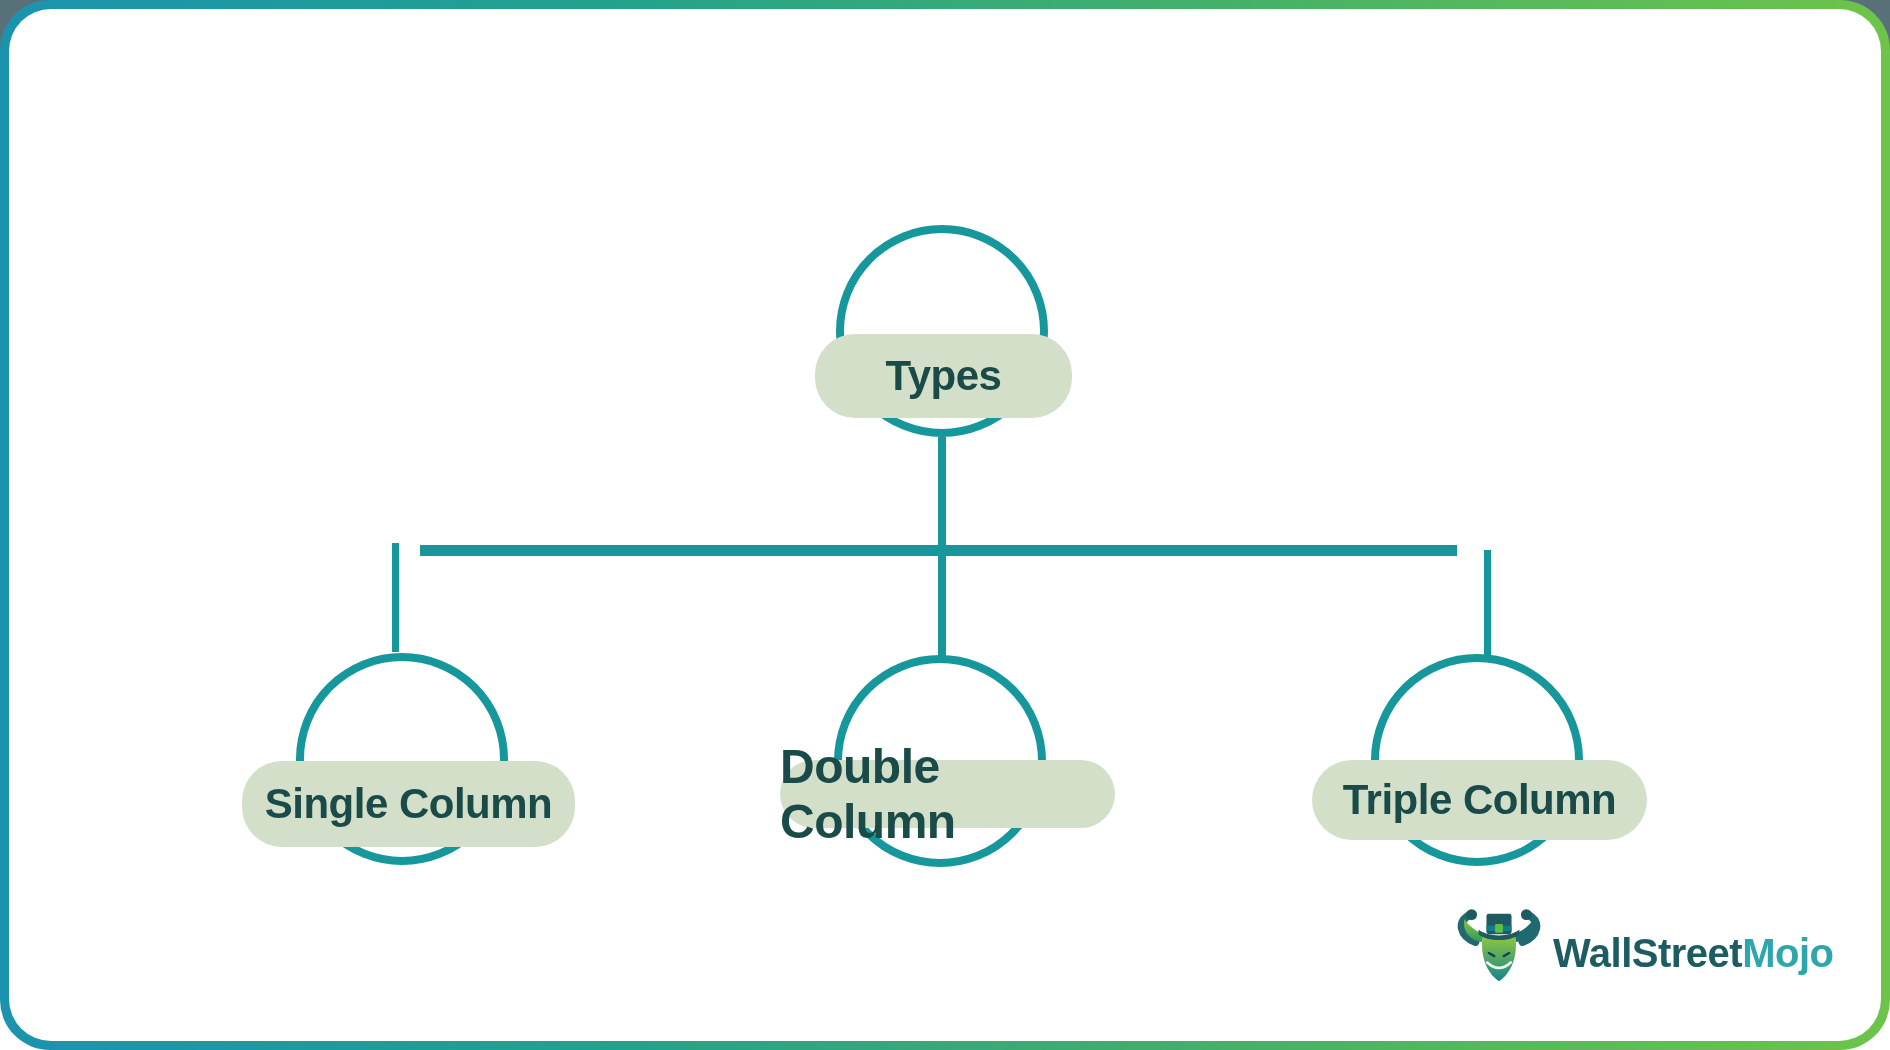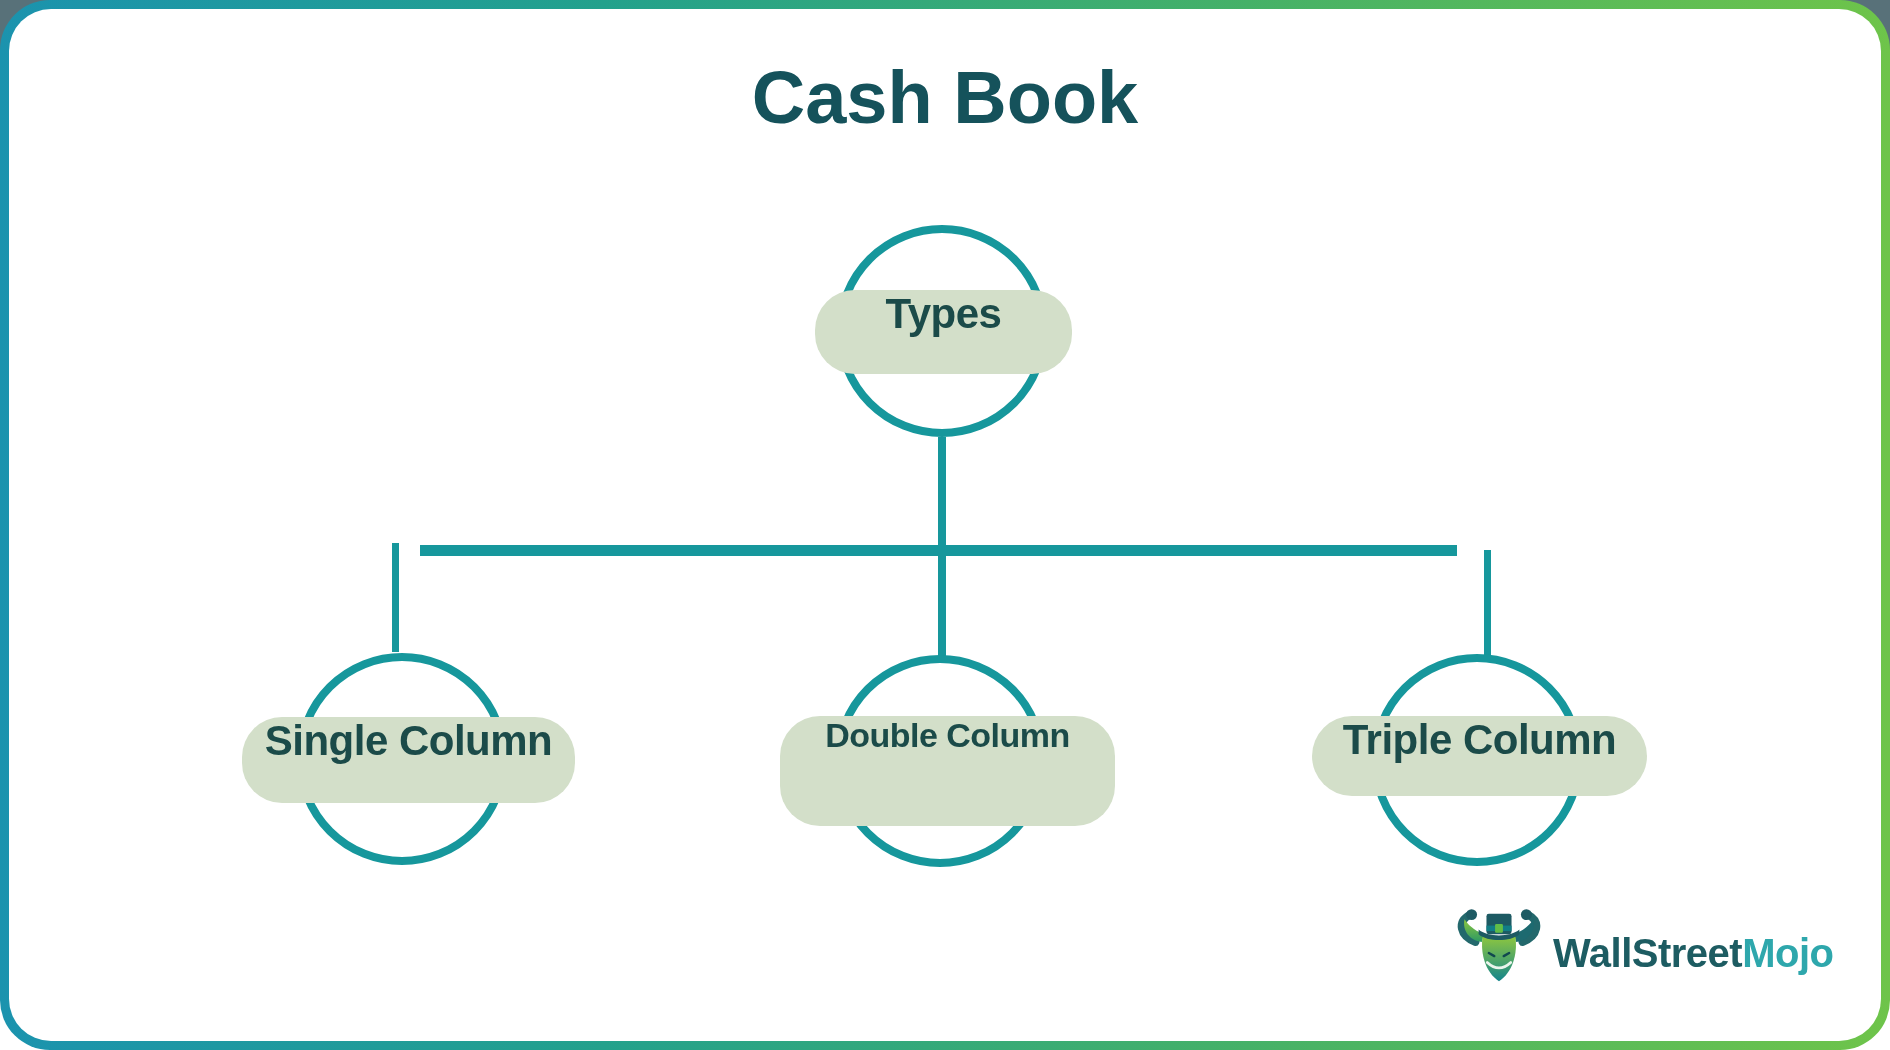--- a/index.html
+++ b/index.html
@@ -52,28 +52,29 @@
   }
   #circle-types  { left: 836px;  top: 225px; }
   #circle-single { left: 296px;  top: 653px; }
   #circle-double { left: 834px;  top: 655px; }
   #circle-triple { left: 1371px; top: 654px; }
 
   .pill {
     position: absolute;
     background: var(--pill-fill, #d3dfc9);
     border-radius: 40px;
-    display: flex; align-items: flex-start; justify-content: center;
+    display: flex; align-items: center; justify-content: center;
     font-weight: 700;
     letter-spacing: -0.5px;
     color: var(--ink-label, #1b4b49);
+    margin-top: 44px;
   }
   #pill-types  { left: 815px;  top: 290px; width: 257px; height: 84px; font-size: 42px; }
   #pill-single { left: 242px;  top: 717px; width: 333px; height: 86px; font-size: 42px; }
-  #pill-double { left: 780px;  top: 716px; width: 335px; height: 110px; font-size: 34px; }
+  #pill-double { left: 780px;  top: 716px; width: 335px; height: 68px; font-size: 48px; }
   #pill-triple { left: 1312px; top: 716px; width: 335px; height: 80px; font-size: 42px; }
 
   .line { position: absolute; background: var(--node-stroke, #16979c); }
   #stem       { left: 938px;  top: 437px; width: 8px;    height: 220px; }
   #bar        { left: 420px;  top: 545px; width: 1037px; height: 11px;  }
   #tick-left  { left: 392px;  top: 543px; width: 7px;    height: 109px; }
   #tick-right { left: 1484px; top: 550px; width: 7px;    height: 105px; }
 
   .logo {
     position: absolute; left: 1452px; top: 906px;
@@ -93,21 +94,20 @@
 <div class="stage">
 
   <div class="backdrop-strip"></div>
 
   <div class="card-border">
     <div class="card-inner"></div>
   </div>
 
   <div class="content">
 
-    <h1 class="title">Cash Book</h1>
 
     <div class="line" id="stem"></div>
     <div class="line" id="bar"></div>
     <div class="line" id="tick-left"></div>
     <div class="line" id="tick-right"></div>
 
     <div class="circle" id="circle-types"></div>
     <div class="circle" id="circle-single"></div>
     <div class="circle" id="circle-double"></div>
     <div class="circle" id="circle-triple"></div>

